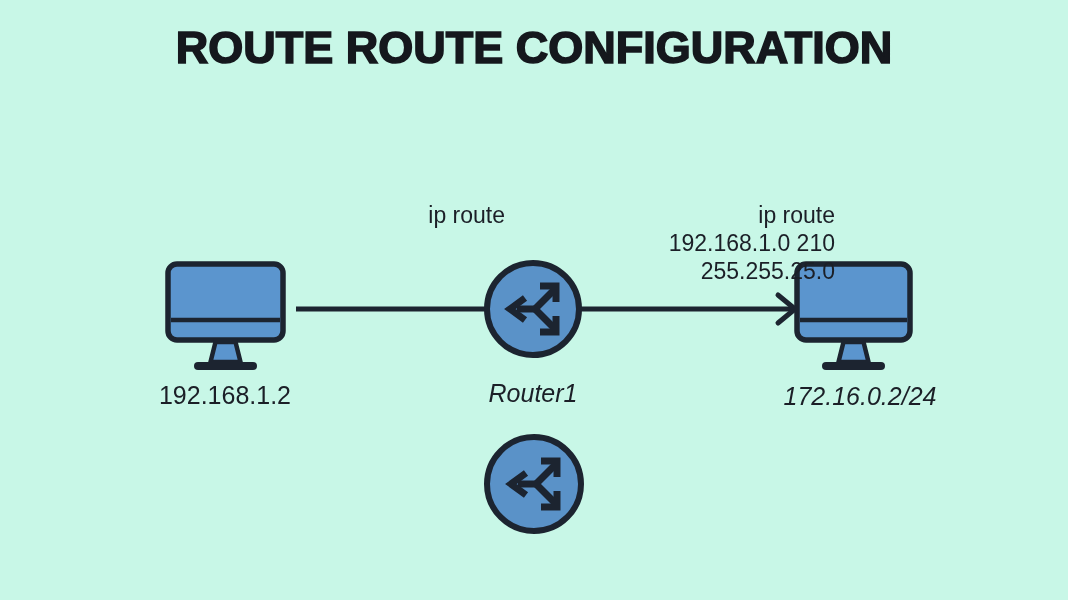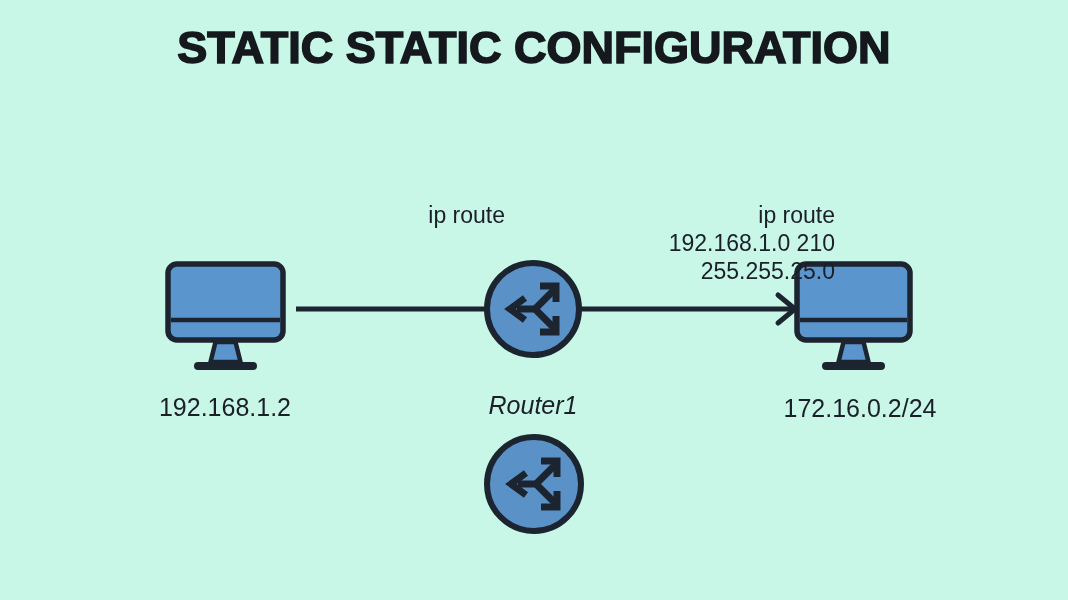--- a/index.html
+++ b/index.html
@@ -39,33 +39,32 @@
   }
   .route-label.left  { left: 245px; top: 201px; }
   .route-label.right { left: 575px; top: 201px; }
   .node-label {
     position: absolute;
     width: 220px;
     text-align: center;
     font-size: 25px;
     font-weight: 500;
     color: #1b1f27;
-    margin-top: 12px;
   }
   .node-label.host-left   { left: 115px; top: 381px; }
   .node-label.router1     { left: 423px; top: 379px; font-style: italic; }
-  .node-label.host-right  { left: 750px; top: 382px; }
+  .node-label.host-right  { left: 750px; top: 382px; font-style: italic; }
   .node-label.router2     { left: 424px; top: 542px; }
 </style>
 </head>
 <body>
 
 <div class="canvas">
 
-  <div class="title">STATIC STATIC CONFIGURATION</div>
+  <div class="title">ROUTE ROUTE CONFIGURATION</div>
 
   <svg class="diagram-svg" width="1068" height="600" viewBox="0 0 1068 600">
 
     <line x1="296" y1="309" x2="486" y2="309" stroke="#1c2430" stroke-width="5"></line>
 
     <g>
       <line x1="581" y1="309" x2="792" y2="309" stroke="#1c2430" stroke-width="5"></line>
       <polyline points="778,295 795,309 778,323" fill="none" stroke="#1c2430" stroke-width="5" stroke-linecap="round" stroke-linejoin="round"></polyline>
     </g>
 

